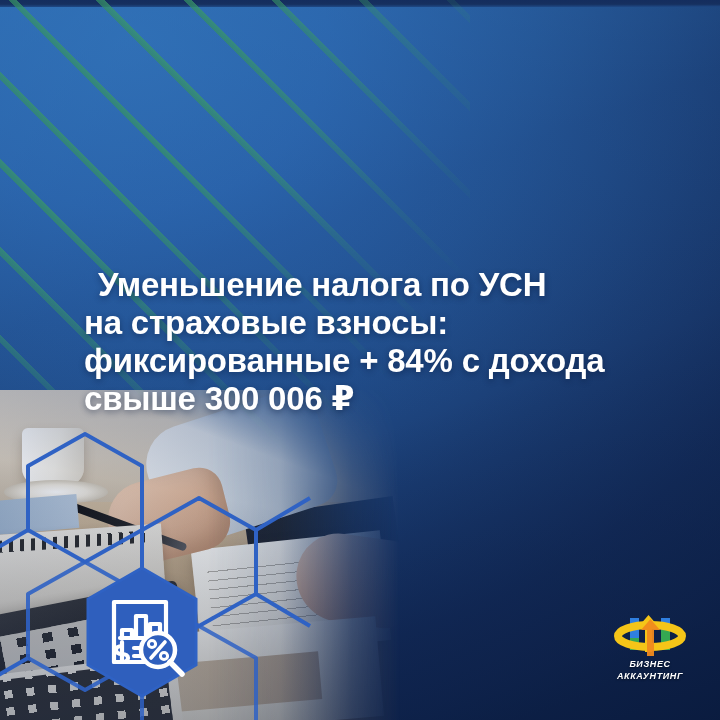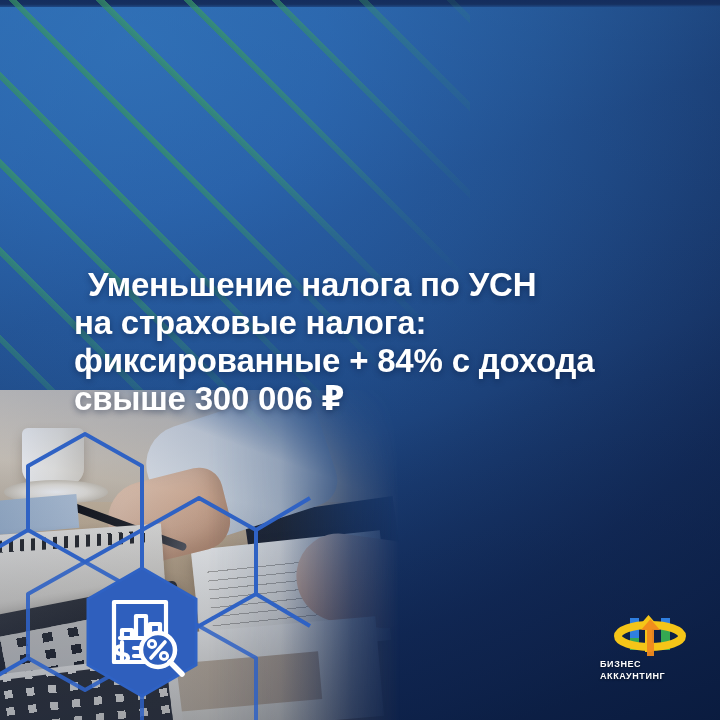--- a/index.html
+++ b/index.html
@@ -215,39 +215,41 @@
     left: 84px;
     top: 566px;
     width: 116px;
     height: 132px;
   }
   .hex-badge svg { width: 100%; height: 100%; display: block; }
 
   
   .headline {
     position: absolute;
-    left: 74px;
+    left: 84px;
     top: 266px;
     width: 580px;
     color: #ffffff;
     font-weight: bold;
     font-size: 33px;
     line-height: 38px;
     letter-spacing: -0.2px;
     text-shadow: 0 2px 6px rgba(6,20,50,0.45);
   }
   .headline .ln { display: block; white-space: nowrap; }
   .headline .ln.first { text-indent: 14px; }
 
   
   .brand {
     position: absolute;
     left: 600px;
     top: 612px;
     width: 100px;
+    text-align: center;
+    font-style: italic;
   }
   .brand-mark { width: 72px; height: 46px; margin: 0 auto; display: block; }
   .brand-line {
     color: #ffffff;
     font-weight: bold;
     font-size: 9px;
     letter-spacing: 0.6px;
     line-height: 12px;
     text-shadow: 0 1px 2px rgba(0,0,0,0.5);
   }
@@ -323,21 +325,21 @@
         <line x1="86" y1="96" x2="98" y2="108" stroke="#ffffff" stroke-width="5.5" stroke-linecap="round"></line>
         <line x1="67" y1="92" x2="81" y2="76" stroke="#ffffff" stroke-width="3.6" stroke-linecap="round"></line>
         <circle cx="68" cy="78" r="3.6" fill="none" stroke="#ffffff" stroke-width="3"></circle>
         <circle cx="80" cy="90" r="3.6" fill="none" stroke="#ffffff" stroke-width="3"></circle>
       </g>
     </svg>
   </div>
 
   <div class="headline">
     <span class="ln first">Уменьшение налога по УСН</span>
-    <span class="ln">на страховые налога:</span>
+    <span class="ln">на страховые взносы:</span>
     <span class="ln">фиксированные + 84% с дохода</span>
     <span class="ln">свыше 300 006 ₽</span>
   </div>
 
   <div class="brand">
     <svg class="brand-mark" viewBox="0 0 72 46" xmlns="http://www.w3.org/2000/svg">
       <rect x="16" y="6" width="9" height="32" fill="#2f7fe0"></rect>
       <rect x="16" y="26" width="9" height="12" fill="#35a852"></rect>
       <rect x="47" y="6" width="9" height="32" fill="#35a852"></rect>
       <rect x="47" y="6" width="9" height="12" fill="#2f7fe0"></rect>

